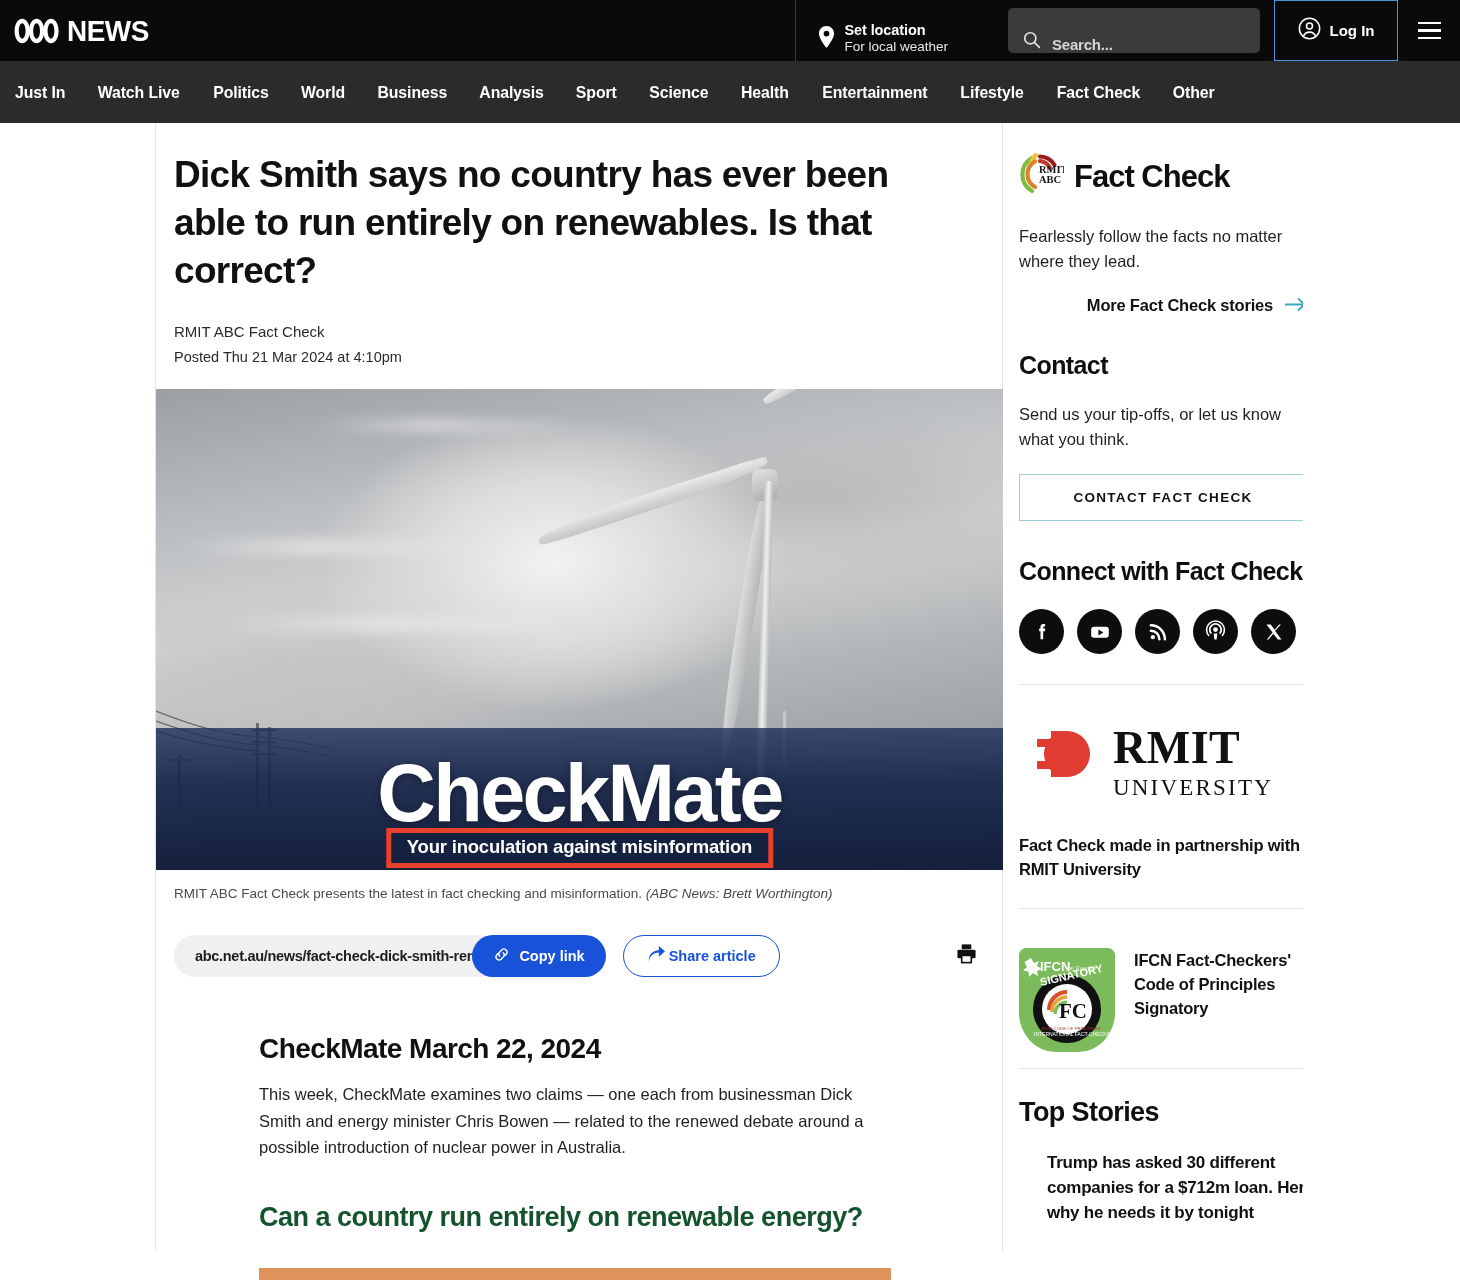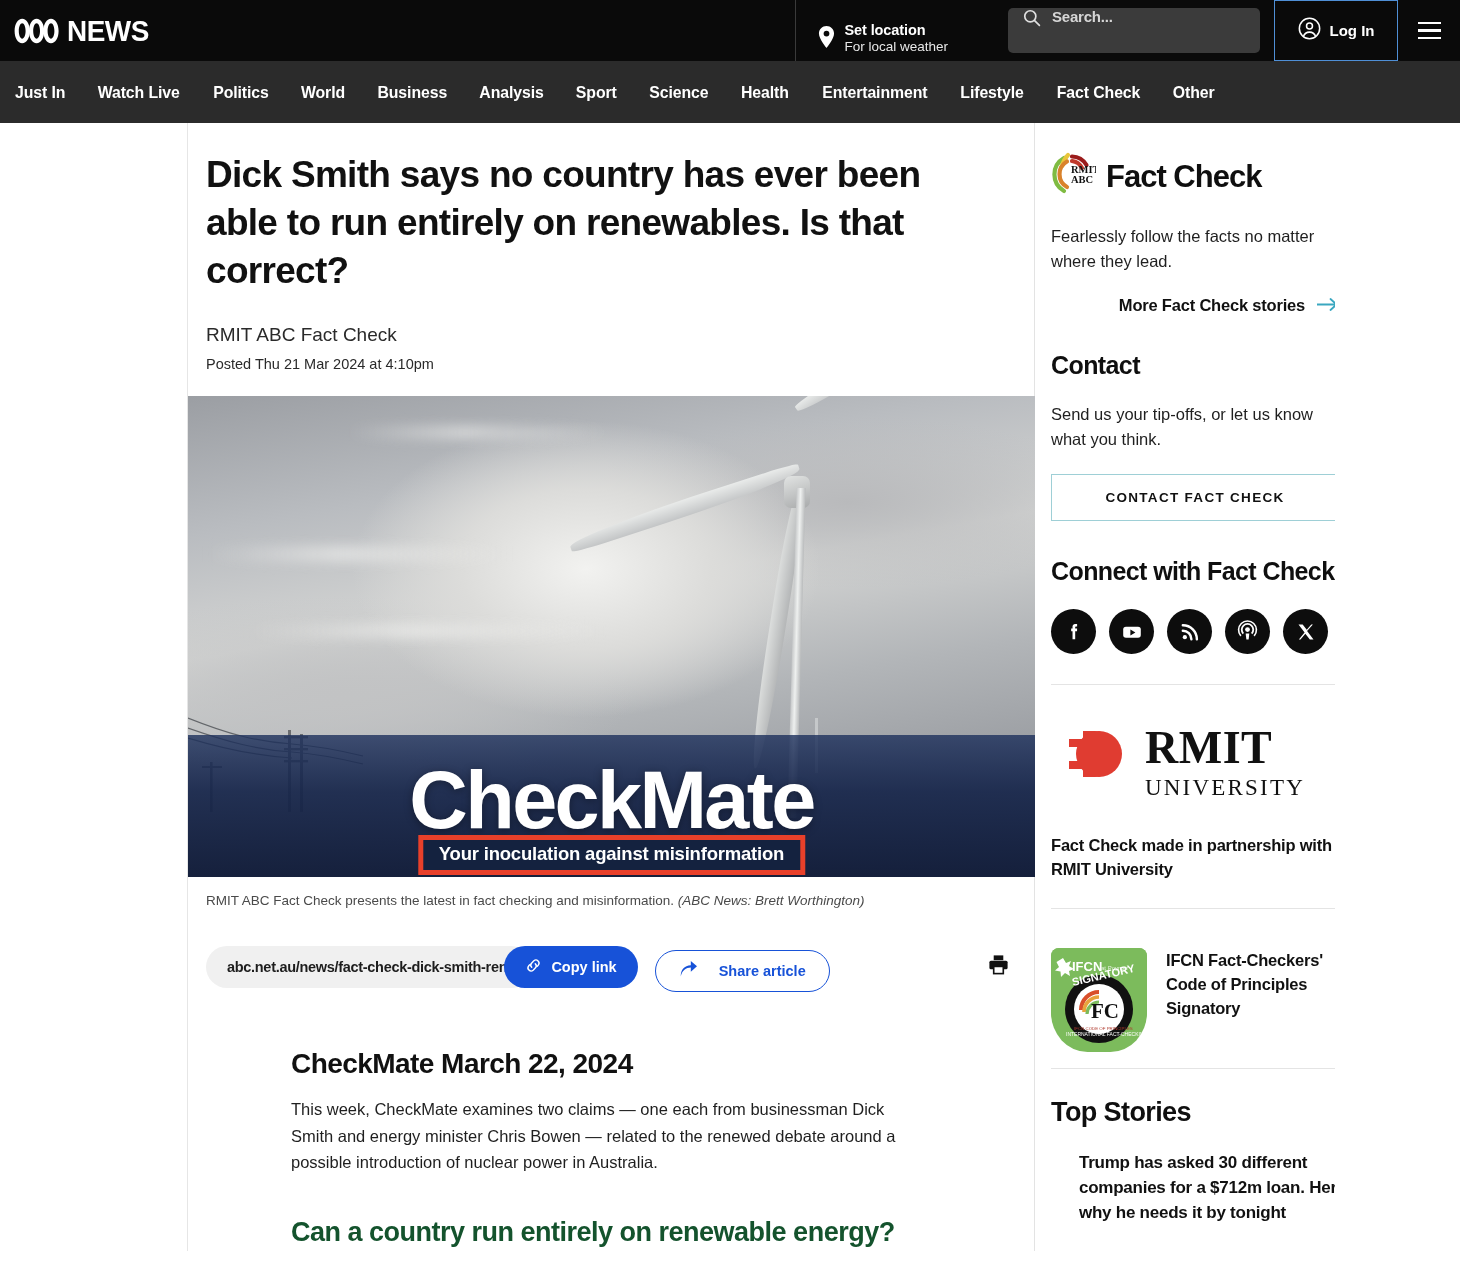--- a/index.html
+++ b/index.html
@@ -52,21 +52,21 @@
   .setloc-main { font-size: 14.5px; font-weight: 700; letter-spacing: -0.1px; }
   .setloc-sub { font-size: 13.5px; font-weight: 400; color: #e8e8e8; }
 
   .search-box {
     align-self: center;
     width: 252px;
     height: 45px;
     background: #3b3b3b;
     border-radius: 5px;
     display: flex;
-    align-items: flex-start;
+    align-items: flex-end;
     gap: 11px;
     padding: 0 14px;
     margin-left: 36px;
   }
   .search-box .mag { width: 19px; height: 19px; flex: none; }
   .search-ph { color: #d6d6d6; font-size: 15px; font-weight: 700; letter-spacing: -0.2px; }
 
   .login-btn {
     align-self: stretch;
     margin-left: 14px;
@@ -110,21 +110,20 @@
     white-space: nowrap;
     cursor: pointer;
     transform: scaleX(0.96);
   }
 
   
   .page {
     display: flex;
     height: 1128px;
     background: #fff;
-    padding-left: 32px;
   }
   .gutter-left { width: 155px; flex: none; background: #fff; }
   .article {
     width: 847px;
     flex: none;
     border-left: 1px solid #e6e6e6;
     position: relative;
   }
   .rail-divider { width: 1px; background: #e3e3e3; flex: none; }
   .rail {
@@ -140,21 +139,21 @@
     line-height: 1.30;
     font-weight: 700;
     letter-spacing: -0.7px;
     color: #111;
     padding: 28px 40px 0 18px;
   }
   .byline {
     padding: 24px 0 0 18px;
     color: #2a2a2a;
   }
-  .byline-author { font-size: 19px; line-height: 1.7; }
+  .byline-author { font-size: 15px; line-height: 1.7; }
   .byline-date { font-size: 14.5px; line-height: 1.7; }
 
   
   .hero {
     margin-top: 20px;
     width: 847px;
     height: 481px;
     position: relative;
     overflow: hidden;
     background: #8b8f96;
@@ -277,25 +276,24 @@
     z-index: 2;
     cursor: pointer;
   }
   .copy-btn span { font-size: 14.5px; font-weight: 700; }
   .share-btn {
     height: 42px;
     margin-left: 17px;
     border: 1.4px solid #1752d8;
     border-radius: 21px;
     background: #fff;
-    display: flex; align-items: center; gap: 21px;
+    display: flex; align-items: center; gap: 3px;
     padding: 0 23px;
     color: #1752d8;
     cursor: pointer;
-    margin-top: 8px;
   }
   .share-btn span { font-size: 14.5px; font-weight: 700; }
   .sharebar-spacer { flex: 1; }
   .print-btn { padding: 6px; cursor: pointer; }
 
   
   .body-col { padding: 0 0 0 103px; }
   .h2 {
     font-size: 28px; font-weight: 700; color: #111;
     letter-spacing: -0.55px; line-height: 1.25;

